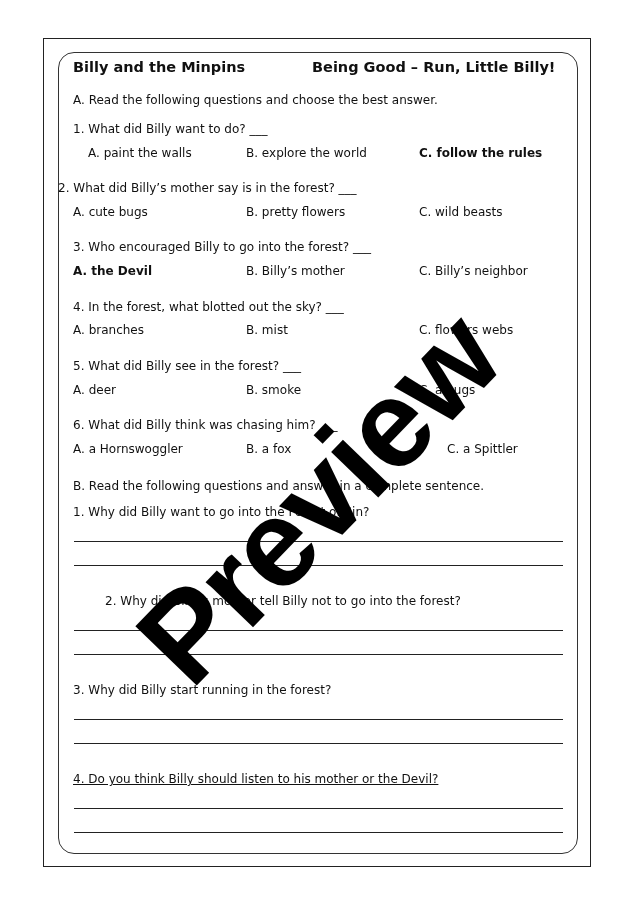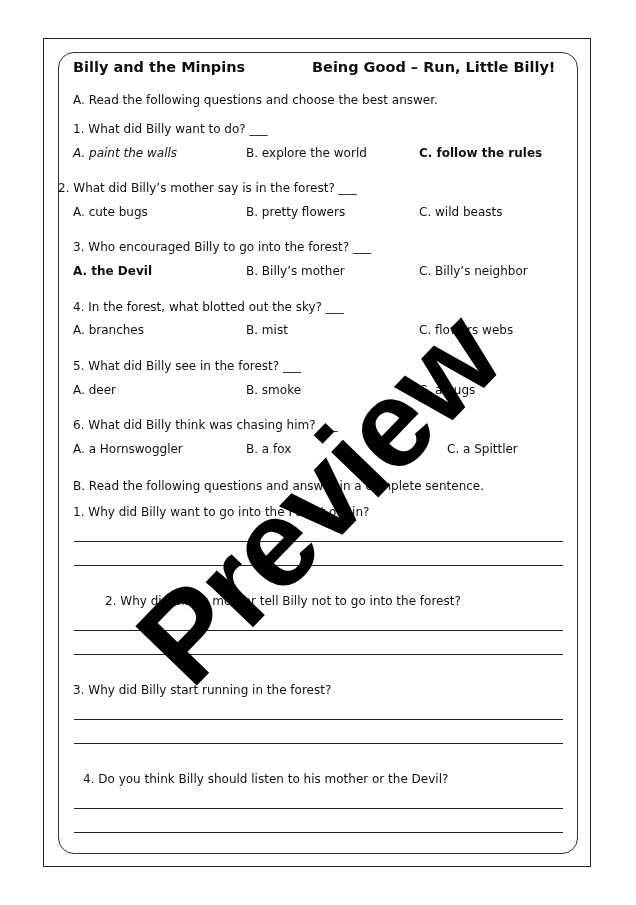--- a/index.html
+++ b/index.html
@@ -17,21 +17,21 @@
 
 <div class="page-border"></div>
 <div class="inner-box"></div>
 
 <div class="abs title" style="left:73px;text-align:right;">Billy and the Minpins</div>
 <div class="abs title" style="left:312px;">Being Good – Run, Little Billy!</div>
 
 <div class="abs t" style="left:73px; top:93px;">A. Read the following questions and choose the best answer.</div>
 
 <div class="abs t" style="left:73px; top:122px;">1. What did Billy want to do? ___</div>
-<div class="abs t" style="left:73px; top:146px;font-style:italic;">A. paint the walls</div>
+<div class="abs t" style="left:88px; top:146px;">A. paint the walls</div>
 <div class="abs t" style="left:246px; top:146px;">B. explore the world</div>
 <div class="abs t" style="left:419px; top:146px;font-weight:bold;">C. follow the rules</div>
 
 <div class="abs t" style="left:58px; top:181px;">2. What did Billy’s mother say is in the forest? ___</div>
 <div class="abs t" style="left:73px; top:205px;">A. cute bugs</div>
 <div class="abs t" style="left:246px; top:205px;">B. pretty flowers</div>
 <div class="abs t" style="left:419px; top:205px;">C. wild beasts</div>
 
 <div class="abs t" style="left:73px; top:240px;">3. Who encouraged Billy to go into the forest? ___</div>
 <div class="abs t" style="left:73px; top:264px;font-weight:bold;">A. the Devil</div>
@@ -60,17 +60,17 @@
 <div class="line" style="top:565px;"></div>
 
 <div class="abs t" style="left:78px; top:594px;margin-left:27px;">2. Why did Billy’s mother tell Billy not to go into the forest?</div>
 <div class="line" style="top:630px;"></div>
 <div class="line" style="top:654px;"></div>
 
 <div class="abs t" style="left:73px; top:683px;">3. Why did Billy start running in the forest?</div>
 <div class="line" style="top:719px;"></div>
 <div class="line" style="top:743px;"></div>
 
-<div class="abs t" style="left:83px; top:772px;">4. Do you think Billy should listen to his mother or the Devil?</div>
+<div class="abs t" style="left:73px; top:772px;text-decoration:underline;">4. Do you think Billy should listen to his mother or the Devil?</div>
 <div class="line" style="top:808px;"></div>
 <div class="line" style="top:832px;"></div>
 
 <div class="watermark">Preview</div>
 
 </body></html>

